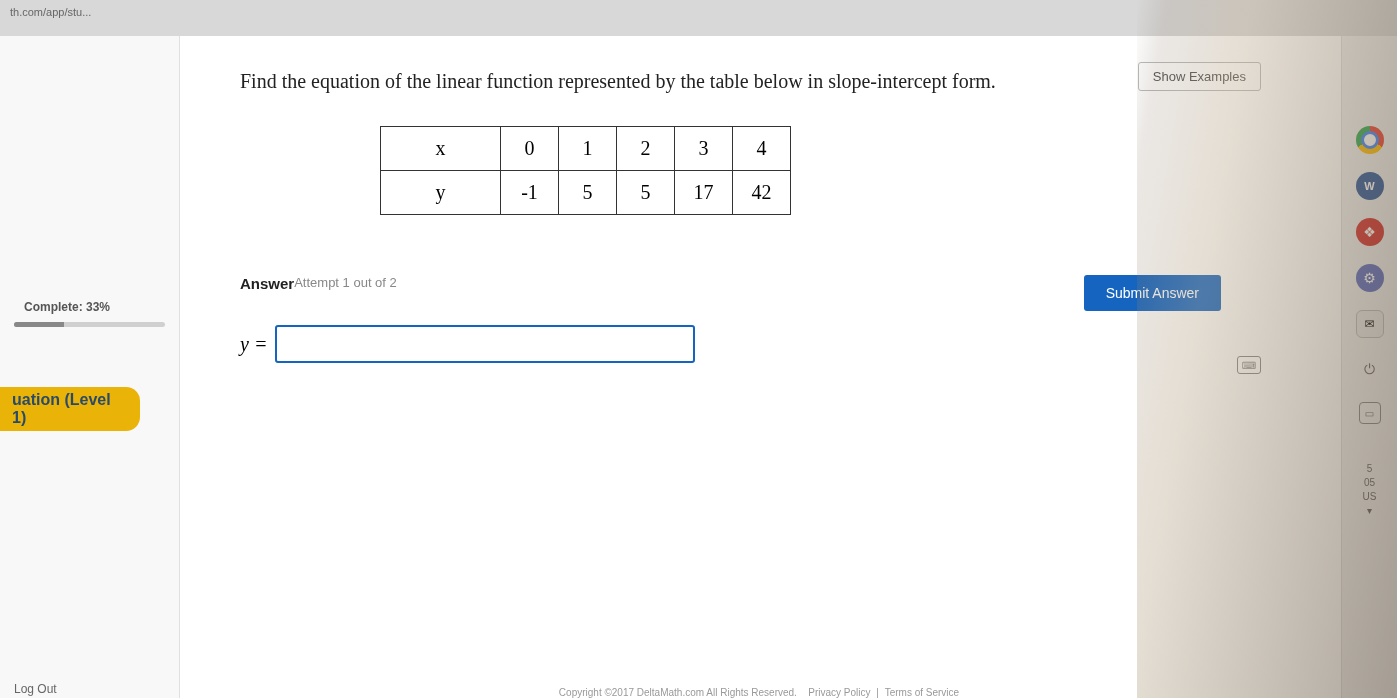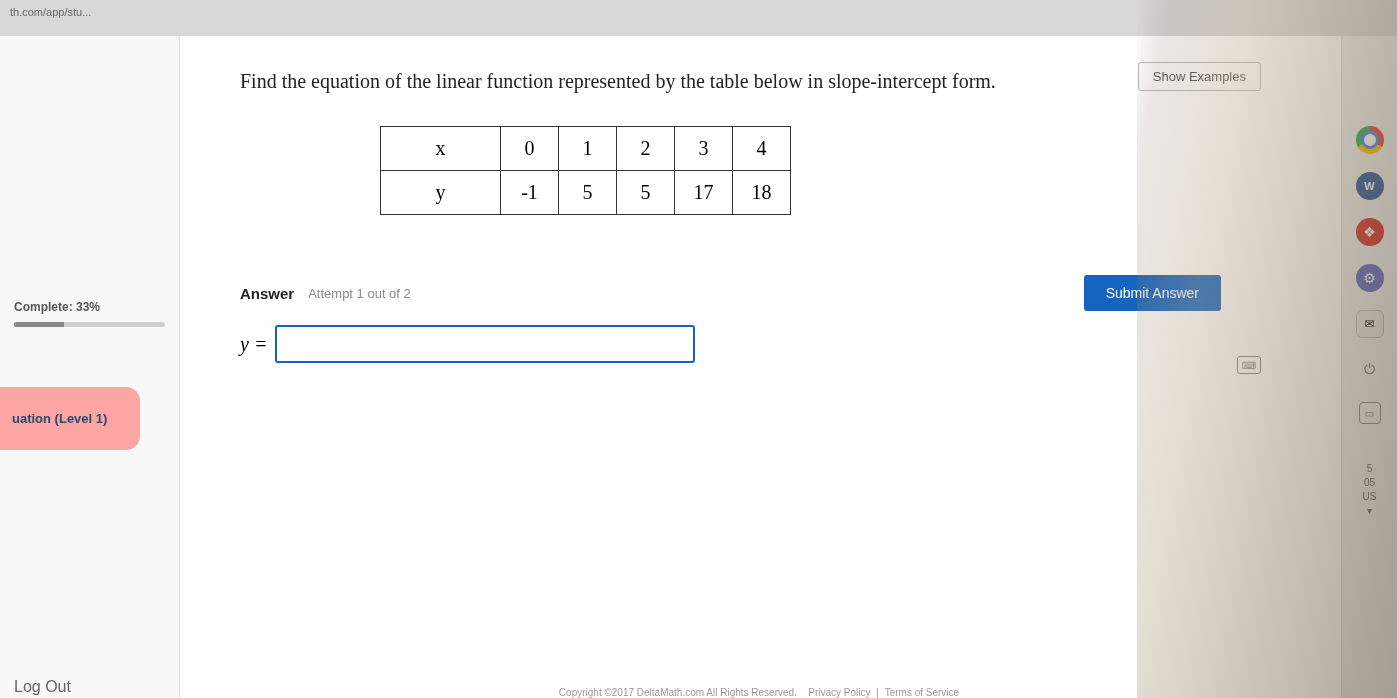--- a/index.html
+++ b/index.html
@@ -27,50 +27,50 @@
   width: 180px;
   background: #f8f8f8;
   border-right: 1px solid #e0e0e0;
   padding-top: 260px;
   font-family: Arial, sans-serif;
   position: relative;
 }
 .complete-label {
   font-size: 12px;
   color: #555;
-  padding: 4px 14px;
+  padding: 4px 24px;
   font-weight: bold;
 }
 .progress-track {
   margin: 4px 14px 0 14px;
   height: 5px;
   background: #d0d0d0;
   border-radius: 3px;
   overflow: hidden;
 }
 .progress-fill {
   height: 100%;
   width: 33%;
   background: #888;
 }
 .level-pill {
   margin-top: 60px;
-  background: #fca5a5;
+  background: #eab308;
   color: #2a4a6a;
-  font-size: 13px;
+  font-size: 16px;
   font-weight: bold;
-  padding: 24px 12px;
+  padding: 4px 12px;
   border-radius: 0 14px 14px 0;
   width: 140px;
 }
 .logout {
   position: absolute;
   bottom: 10px;
   left: 14px;
-  font-size: 16px;
+  font-size: 12px;
   color: #666;
 }
 .content {
   flex: 1;
   padding: 30px 60px 10px 60px;
   position: relative;
   background: #fff;
   font-family: Georgia, serif;
 }
 .show-examples {
@@ -110,22 +110,22 @@
   text-align: center;
   font-size: 20px;
   min-width: 58px;
 }
 .data-table .hdr {
   min-width: 120px;
   font-weight: normal;
 }
 .answer-row {
   display: flex;
-  align-items: center;
-  gap: 14px;
+  align-items: flex-start;
+  gap: 0;
   margin-bottom: 14px;
   font-family: Arial, sans-serif;
 }
 .answer-label {
   font-weight: bold;
   font-size: 15px;
   color: #222;
 }
 .attempt {
   font-size: 13px;
@@ -269,21 +269,21 @@
         <td>2</td>
         <td>3</td>
         <td>4</td>
       </tr>
       <tr>
         <td class="hdr">y</td>
         <td>-1</td>
         <td>5</td>
         <td>5</td>
         <td>17</td>
-        <td>18</td>
+        <td>42</td>
       </tr>
     </tbody>
       </table>
 
     <div class="keypad-icon">⌨</div>
 
     <div class="answer-row">
       <span class="answer-label">Answer</span>
       <span class="attempt">Attempt 1 out of 2</span>
       <button class="submit-btn">Submit Answer</button>

